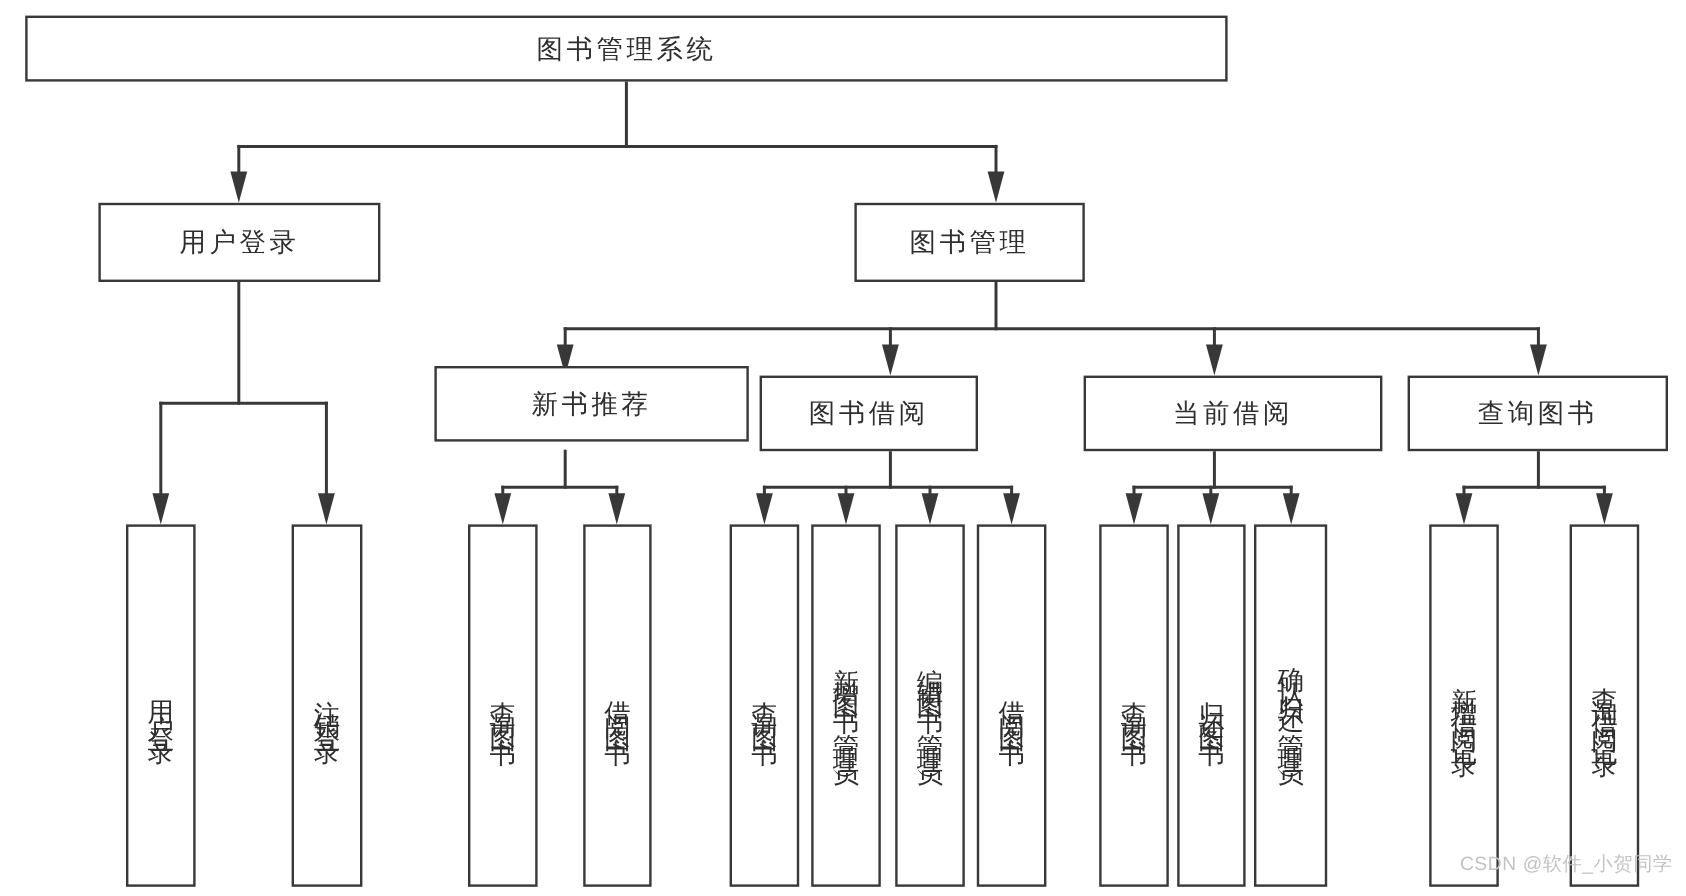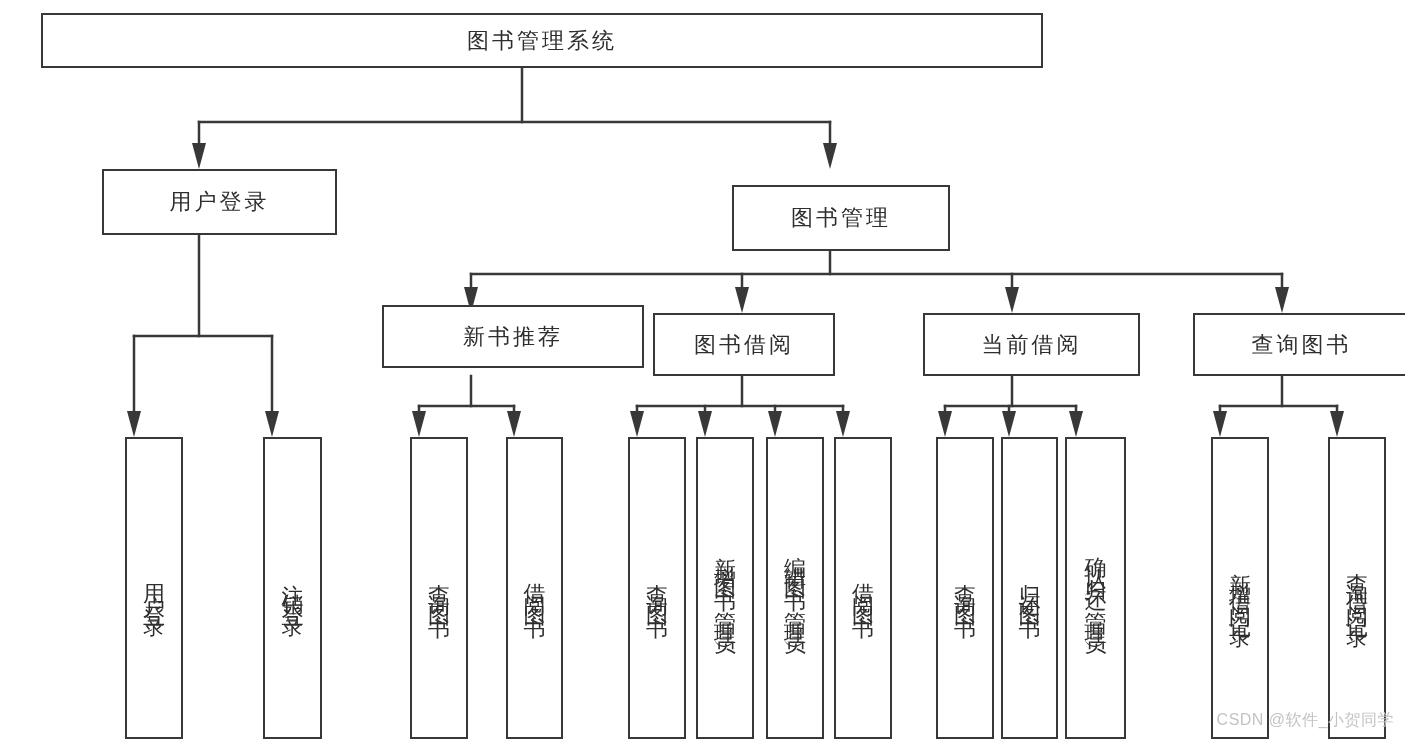--- a/index.html
+++ b/index.html
@@ -5,21 +5,21 @@
   * { margin:0; padding:0; box-sizing:border-box; }
   html,body { background:#ffffff; }
   body { font-family:"Liberation Sans", sans-serif; color:#303030; }
   .canvas {
     position:relative; width:1405px; height:747px;
     background:#ffffff; overflow:hidden;
   }
   svg.wires { position:absolute; left:0; top:0; width:1405px; height:747px; z-index:1; }
   .node {
     position:absolute; border:2.5px solid #383838; background:#ffffff;
-    display:flex; align-items:center; justify-content:center; z-index:2;margin-left:20px;
+    display:flex; align-items:center; justify-content:center; z-index:2;
   }
   .node .lbl {
     font-size:22px; letter-spacing:3px; white-space:nowrap; color:#2e2e2e;
   }
   .node .vlbl {
     writing-mode:vertical-rl; text-orientation:mixed;
     font-size:22px; line-height:1.0; letter-spacing:11px; color:#2e2e2e;
   }
   .watermark {
     position:absolute; right:11px; top:710px; z-index:3;
@@ -97,31 +97,31 @@
     </g>
   </svg>
 
   <div class="node" style="left:21px;top:13px;width:1002px;height:55px">
     <span class="lbl">图书管理系统</span>
   </div>
 
   <div class="node" style="left:82px;top:169px;width:235px;height:66px">
     <span class="lbl">用户登录</span>
   </div>
-  <div class="node" style="left:712px;top:185px;width:218px;height:66px">
+  <div class="node" style="left:712px;top:169px;width:192px;height:66px">
     <span class="lbl">图书管理</span>
   </div>
 
   <div class="node" style="left:362px;top:305px;width:262px;height:63px">
     <span class="lbl">新书推荐</span>
   </div>
   <div class="node" style="left:633px;top:313px;width:182px;height:63px">
     <span class="lbl">图书借阅</span>
   </div>
-  <div class="node" style="left:903px;top:313px;width:217px;height:63px">
+  <div class="node" style="left:903px;top:313px;width:249px;height:63px">
     <span class="lbl">当前借阅</span>
   </div>
   <div class="node" style="left:1173px;top:313px;width:217px;height:63px">
     <span class="lbl">查询图书</span>
   </div>
 
   <div class="node" style="left:105px;top:437px;width:58px;height:302px">
     <span class="vlbl">用户登录</span>
   </div>
   <div class="node" style="left:243px;top:437px;width:59px;height:302px">

